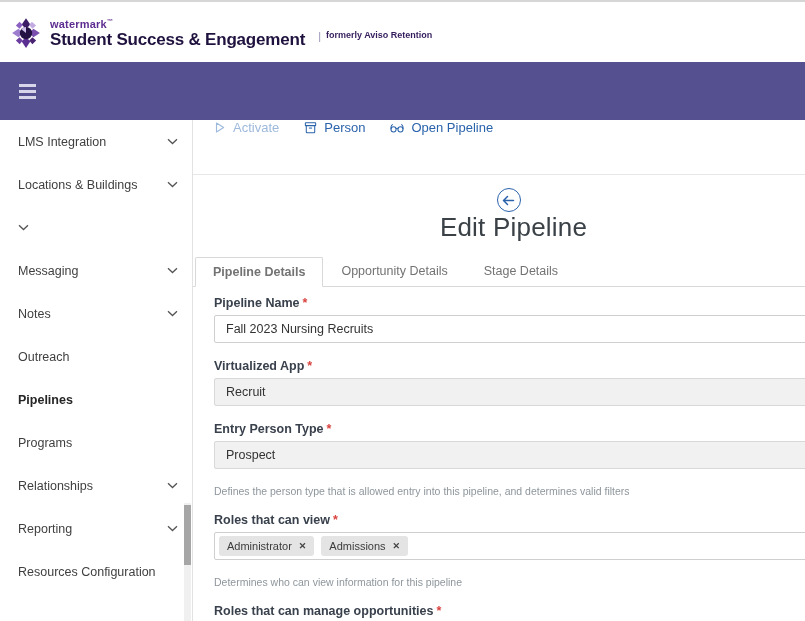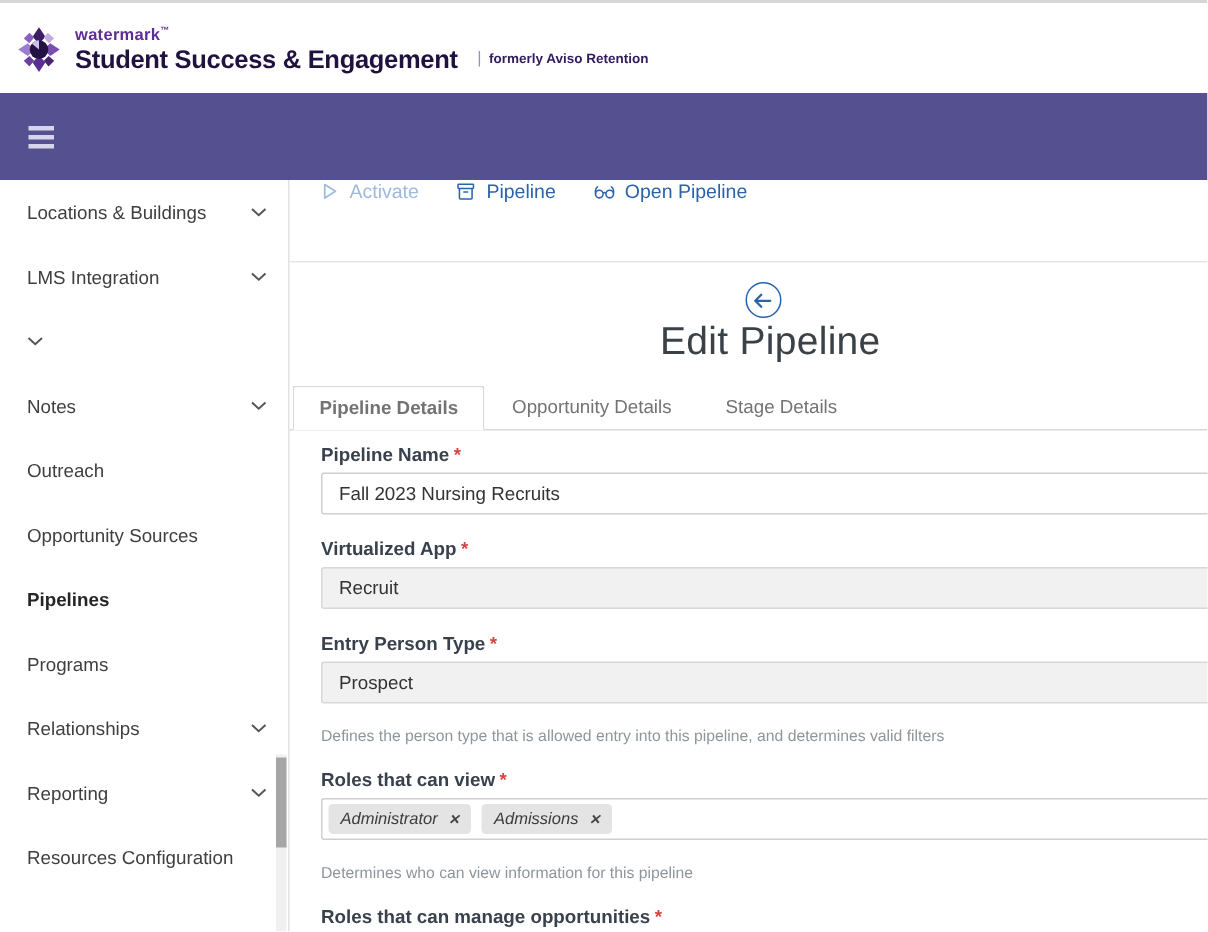--- a/index.html
+++ b/index.html
@@ -5,21 +5,21 @@
   * { margin:0; padding:0; box-sizing:border-box; }
   html,body { width:805px; height:621px; overflow:hidden; background:#fff;
               font-family:"Liberation Sans", sans-serif; }
   .page { position:relative; width:805px; height:621px; border-top:2px solid #d6d6d6; }
 
   
   .header { height:60px; display:flex; align-items:center; padding-left:10px; background:#fff; }
   .logo { width:32px; height:32px; margin-right:8px; flex:0 0 auto; }
   .brand-top { font-size:11px; font-weight:bold; color:#5e2d91; letter-spacing:.2px; line-height:12px; }
   .brand-top .tm { font-size:6px; vertical-align:super; }
-  .brand-row { display:flex; align-items:center; }
+  .brand-row { display:flex; align-items:flex-start; }
   .product { font-size:17px; font-weight:bold; color:#20123f; letter-spacing:-0.2px; line-height:19px; }
   .sep { color:#9a93b8; font-size:11px; font-weight:normal; margin:0 5px 0 13px; }
   .tagline { font-size:9px; font-weight:bold; color:#331c5c; }
 
   
   .navbar { height:58px; background:#55508f; display:flex; align-items:center; padding-left:19px; }
   .burger { width:17px; cursor:pointer; }
   .burger div { height:3px; background:#d7d5ea; margin-bottom:3px; }
   .burger div:last-child { margin-bottom:0; }
 
@@ -60,21 +60,21 @@
   .field { margin-bottom:16px; }
   .field-label { font-size:12.5px; font-weight:bold; color:#39414d; margin-bottom:5px; }
   .req { color:#d9433f; margin-left:3px; }
   .text-input { display:block; width:calc(100% + 8px); height:28px; border:1px solid #cfcfcf;
                 border-radius:2px; padding:0 11px; font-size:12.5px; color:#333;
                 font-family:inherit; background:#fff; outline:none; }
   .text-input.disabled { background:#f1f1f1; border-color:#d8d8d8; }
   .chip-box { display:flex; align-items:center; gap:7px; width:calc(100% + 8px); height:28px;
               border:1px solid #cfcfcf; border-radius:2px; padding:0 4px; background:#fff; }
   .chip { display:flex; align-items:center; gap:7px; background:#e4e4e4; border-radius:3px;
-          height:20px; padding:0 8px; font-size:11px; color:#3c3c3c;font-style:italic; }
+          height:20px; padding:0 8px; font-size:11px; color:#3c3c3c; }
   .chip-x { font-size:9px; font-weight:bold; color:#444; cursor:pointer; line-height:1; }
   .helper { margin-top:16px; font-size:10.5px; color:#8e969c; }
 </style>
 </head>
 <body>
 
 <div class="page">
 
   <div class="header">
     <svg class="logo" viewBox="0 0 30 30">
@@ -106,47 +106,50 @@
       <div></div>
         <div></div>
         <div></div>
     </div>
   </div>
 
   <div class="content">
 
     <div class="sidebar">
       <div class="nav-item">
+        <span class="nav-label">LMS Integration</span>
+        <svg class="chev" width="11" height="7">
+            <path d="M1 1.3 L5.5 5.5 L10 1.3" stroke="#555" stroke-width="1.3" fill="none"></path>
+          </svg>
+      </div>
+      <div class="nav-item">
         <span class="nav-label">Locations &amp; Buildings</span>
         <svg class="chev" width="11" height="7">
             <path d="M1 1.3 L5.5 5.5 L10 1.3" stroke="#555" stroke-width="1.3" fill="none"></path>
           </svg>
       </div>
       <div class="nav-item">
-        <span class="nav-label">LMS Integration</span>
-        <svg class="chev" width="11" height="7">
-            <path d="M1 1.3 L5.5 5.5 L10 1.3" stroke="#555" stroke-width="1.3" fill="none"></path>
-          </svg>
-      </div>
-      <div class="nav-item">
+        <svg class="chev" width="11" height="7">
+            <path d="M1 1.3 L5.5 5.5 L10 1.3" stroke="#555" stroke-width="1.3" fill="none"></path>
+          </svg>
+      </div>
+      <div class="nav-item">
+        <span class="nav-label">Messaging</span>
         <svg class="chev" width="11" height="7">
             <path d="M1 1.3 L5.5 5.5 L10 1.3" stroke="#555" stroke-width="1.3" fill="none"></path>
           </svg>
       </div>
       <div class="nav-item">
         <span class="nav-label">Notes</span>
         <svg class="chev" width="11" height="7">
             <path d="M1 1.3 L5.5 5.5 L10 1.3" stroke="#555" stroke-width="1.3" fill="none"></path>
           </svg>
       </div>
       <div class="nav-item">
         <span class="nav-label">Outreach</span>
-      </div>
-      <div class="nav-item">
-        <span class="nav-label">Opportunity Sources</span>
       </div>
       <div class="nav-item active">
         <span class="nav-label">Pipelines</span>
       </div>
       <div class="nav-item">
         <span class="nav-label">Programs</span>
       </div>
       <div class="nav-item">
         <span class="nav-label">Relationships</span>
         <svg class="chev" width="11" height="7">
@@ -175,21 +178,21 @@
             <path d="M4.8 3.2 L12.4 8 L4.8 12.8 Z" fill="none" stroke="#9db9dc" stroke-width="1.2" stroke-linejoin="round"></path>
           </svg>
           <span>Activate</span>
         </button>
         <button class="tb-btn">
           <svg width="15" height="15" viewBox="0 0 16 16">
             <rect x="2.5" y="3" width="11" height="3" rx="0.5" fill="none" stroke="#2b63ab" stroke-width="1.1"></rect>
             <path d="M3.5 6 V12.8 a0.7 0.7 0 0 0 .7 .7 H11.8 a0.7 0.7 0 0 0 .7 -.7 V6" fill="none" stroke="#2b63ab" stroke-width="1.1"></path>
             <line x1="6.3" y1="8.6" x2="9.7" y2="8.6" stroke="#2b63ab" stroke-width="1.1"></line>
           </svg>
-          <span>Pipeline</span>
+          <span>Person</span>
         </button>
         <button class="tb-btn">
           <svg width="16" height="15" viewBox="0 0 17 16">
             <circle cx="4.8" cy="10" r="2.7" fill="none" stroke="#2b63ab" stroke-width="1.1"></circle>
             <circle cx="12.2" cy="10" r="2.7" fill="none" stroke="#2b63ab" stroke-width="1.1"></circle>
             <path d="M7.5 9.4 q1 -1.1 2 0" fill="none" stroke="#2b63ab" stroke-width="1.1"></path>
             <path d="M2.1 9.4 q-.3 -3.6 1.5 -4.5 M14.9 9.4 q.3 -3.6 -1.5 -4.5" fill="none" stroke="#2b63ab" stroke-width="1.1" stroke-linecap="round"></path>
           </svg>
           <span>Open Pipeline</span>
         </button>

